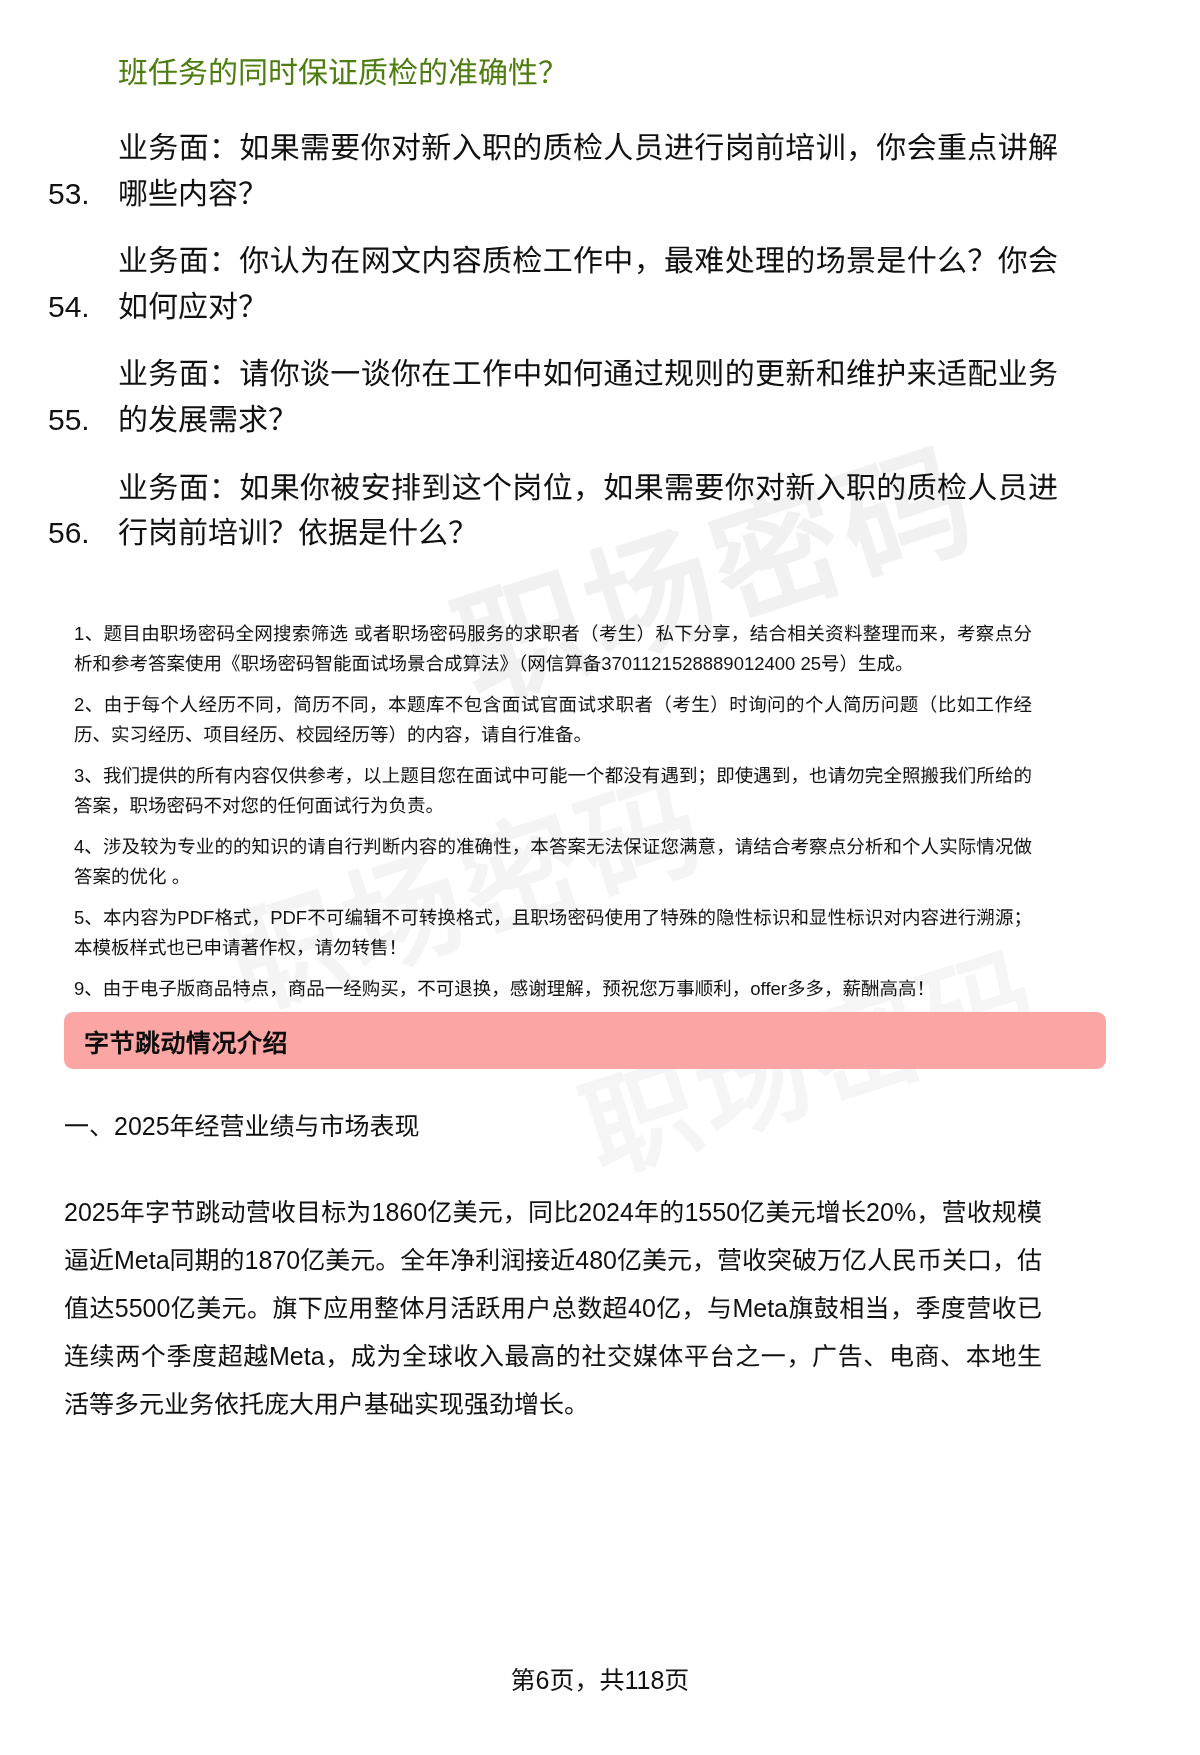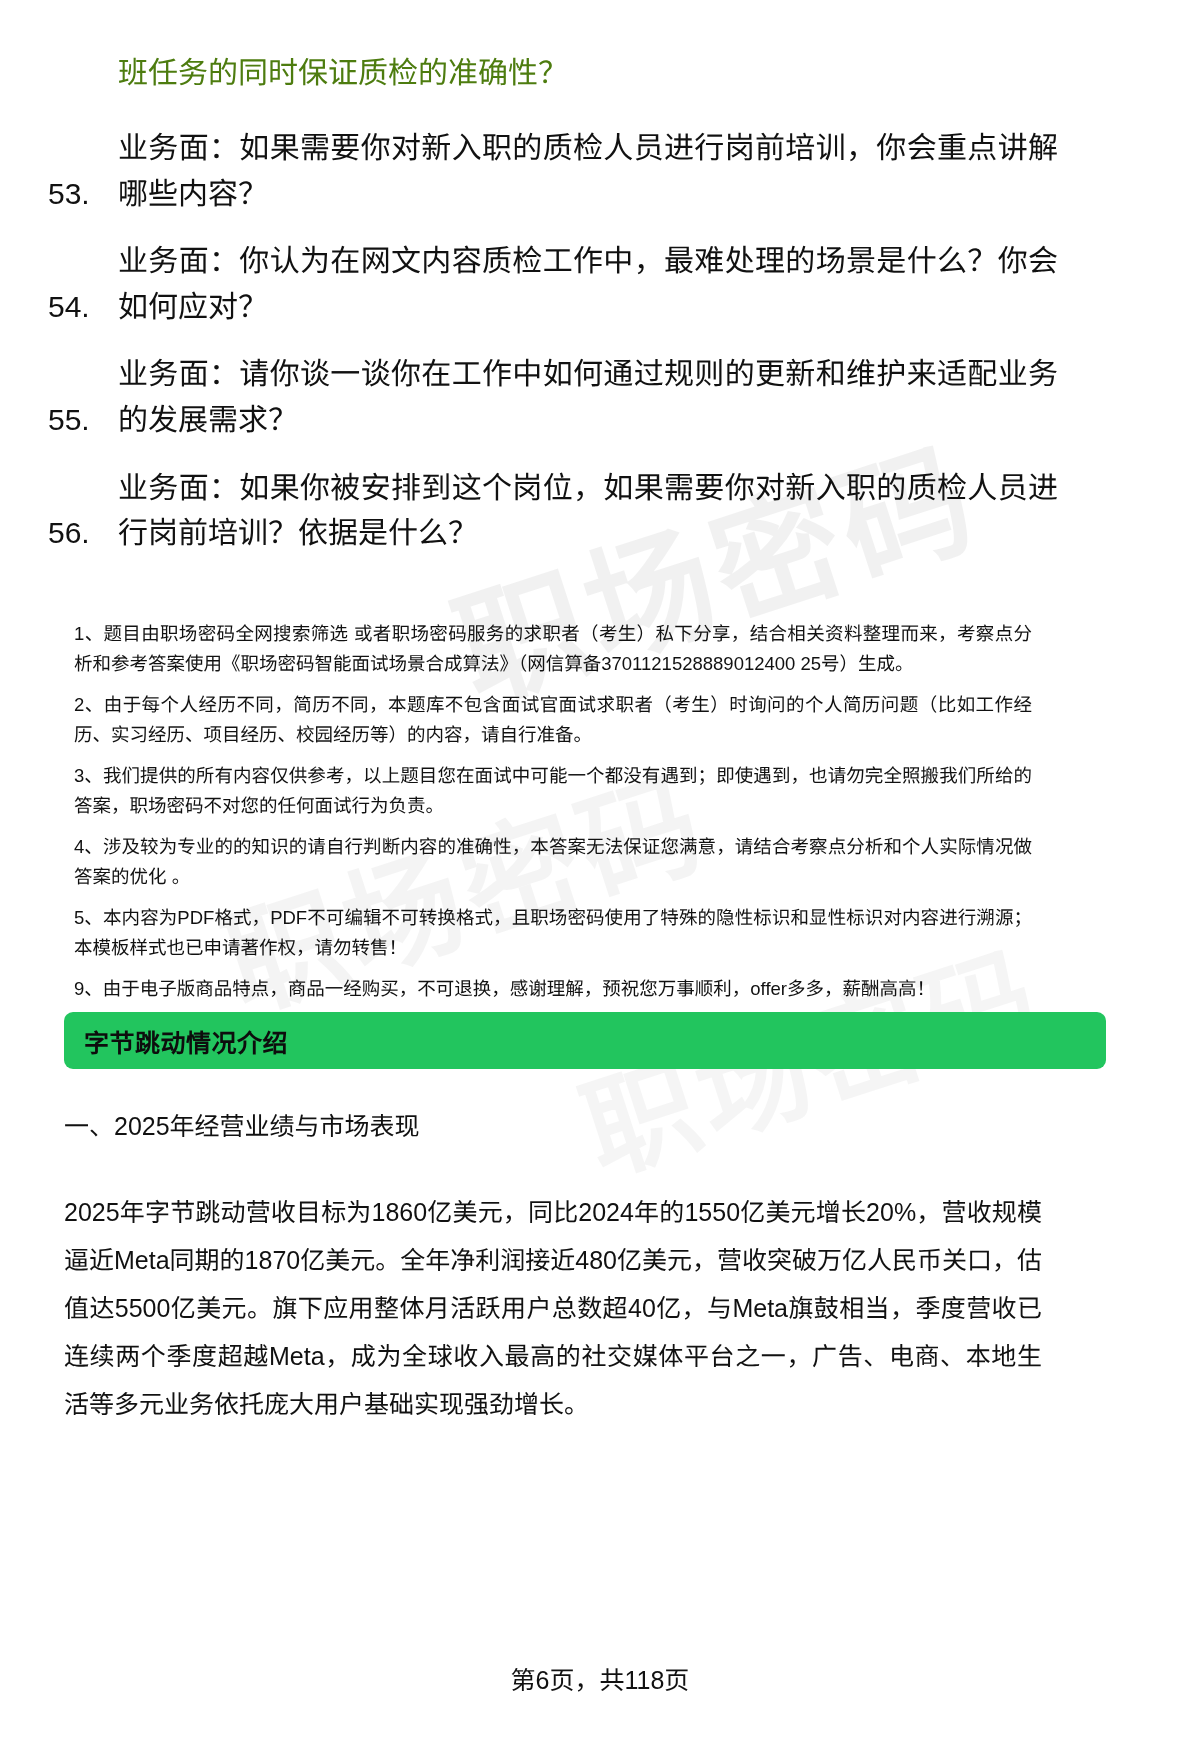--- a/index.html
+++ b/index.html
@@ -126,21 +126,21 @@
     margin: 11px;
   }
 
   
   .banner {
     position: absolute;
     left: 64px;
     top: 1012px;
     width: 1042px;
     height: 57px;
-    background: #22c55e;
+    background: #fca5a5;
     border-radius: 9px;
     display: flex;
     align-items: center;
     box-sizing: border-box;
   }
   .banner-label {
     font-size: 25px;
     font-weight: 700;
     color: #0d0d0d;
     padding-left: 20px;

